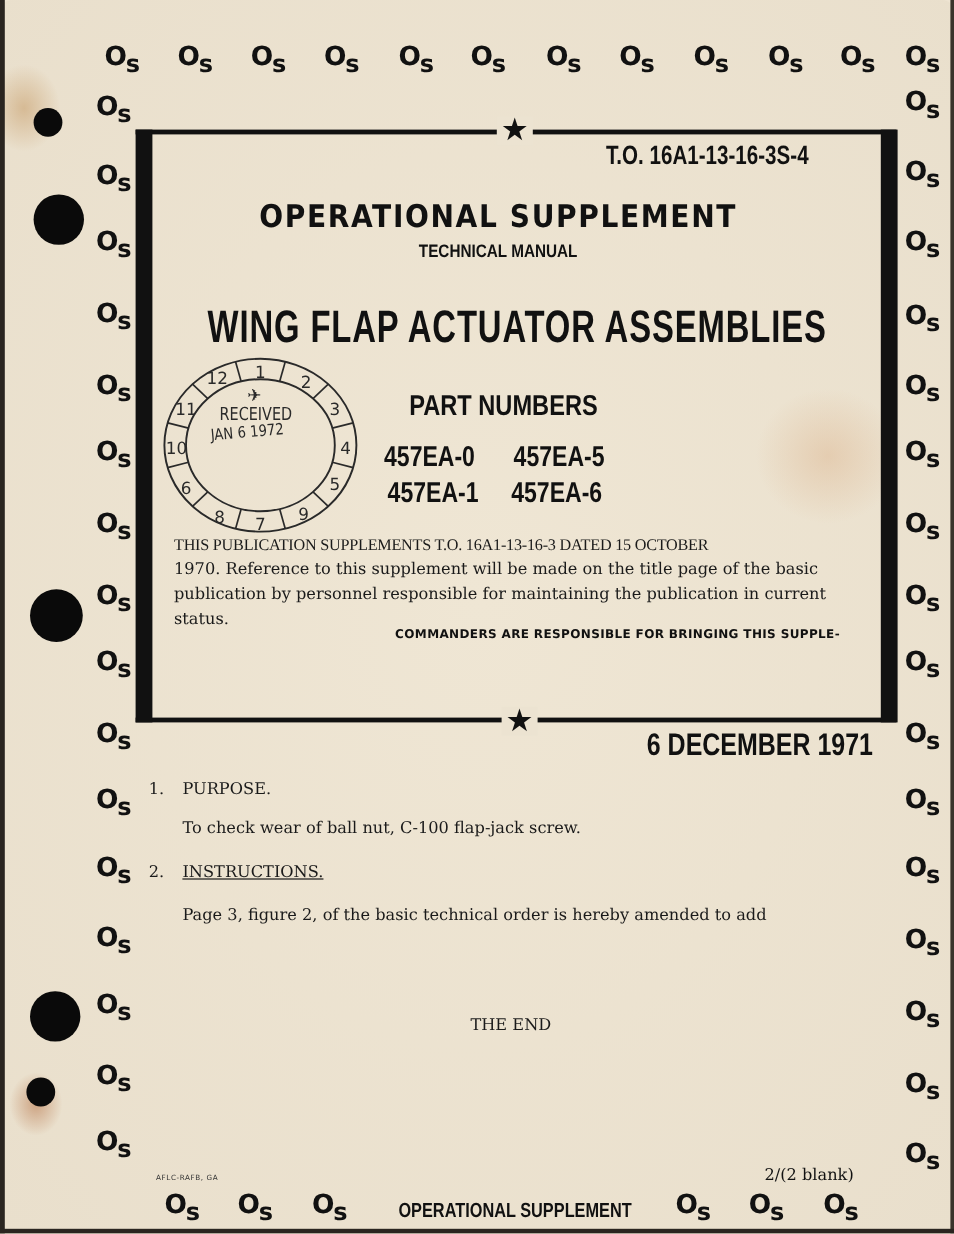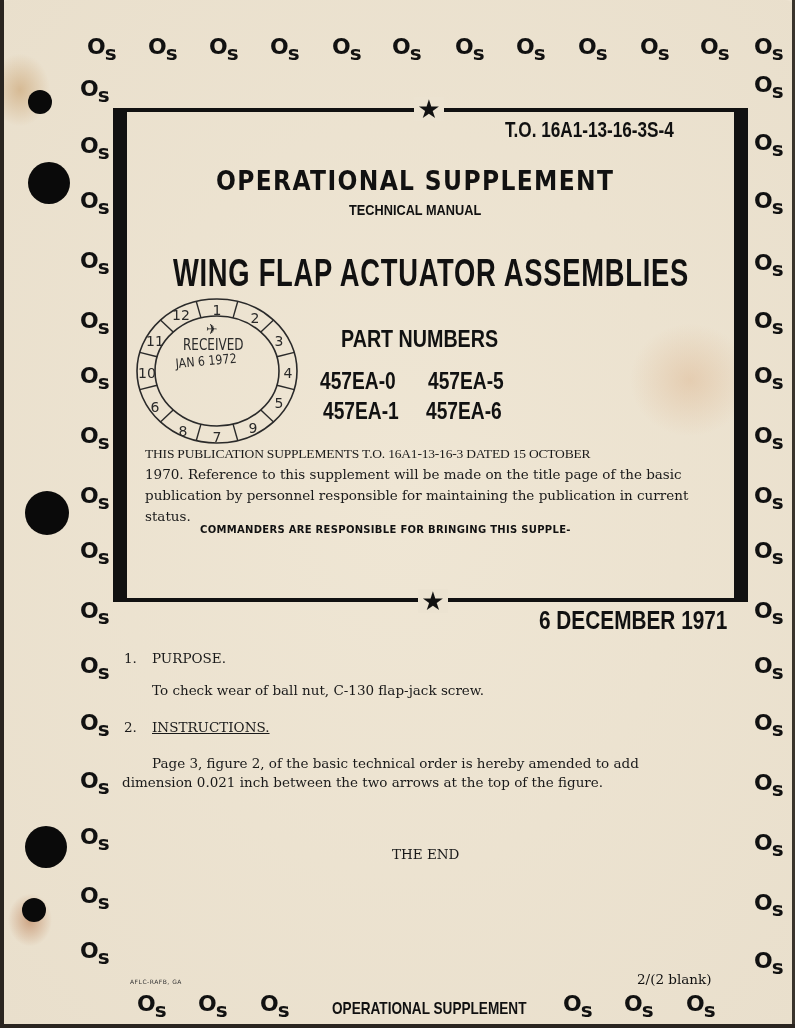--- a/index.html
+++ b/index.html
@@ -62,21 +62,21 @@
       position:absolute; left:133px; top:296px; width:170px; height:150px;
     }
 
     .intro {
       position:absolute; left:145px; top:443px; width:580px;
       font-size: 13.5px; line-height: 21px; color:#1a1a1a;
     }
     .intro p { margin:0; }
     .intro .first { font-family: "DejaVu Serif", serif; }
     .commanders {
-      position:absolute; left:200px; top:523px; width:500px; text-align:left;
+      position:absolute; left:200px; top:523px; width:500px; text-align:right;
       font-family: "DejaVu Sans", sans-serif; font-weight:bold; font-size:10px; line-height:14px; letter-spacing:0.3px;
     }
     .authority {
       position:absolute; left:160px; top:547px; width:530px; text-align:center;
       font-family: "Liberation Serif", serif; font-size:12px; letter-spacing:0.4px;
     }
 
     .date { left: 539px; top: 605px; font-size: 26px; transform: scaleX(0.8); }
 
     .body-text {
@@ -224,25 +224,24 @@
   </div>
 
   <div class="commanders">
     <div>COMMANDERS ARE RESPONSIBLE FOR BRINGING THIS SUPPLE-</div>
   </div>
 
   <div class="cond date">6 DECEMBER 1971</div>
 
   <div class="body-text" style="left:124px;top:650px;">1.</div>
   <div class="body-text" style="left:152px;top:650px;">PURPOSE.</div>
-  <div class="body-text" style="left:152px;top:682px;">To check wear of ball nut, C-130 flap-jack screw.</div>
+  <div class="body-text" style="left:152px;top:682px;">To check wear of ball nut, C-100 flap-jack screw.</div>
 
   <div class="body-text" style="left:124px;top:719px;">2.</div>
   <div class="body-text" style="left:152px;top:719px;text-decoration:underline;">INSTRUCTIONS.</div>
   <div class="body-text" style="left:152px;top:755px;">Page 3, figure 2, of the basic technical order is hereby amended to add</div>
-  <div class="body-text" style="left:122px;top:774px;">dimension 0.021 inch between the two arrows at the top of the figure.</div>
 
   <div class="body-text" style="left:392px;top:846px;">THE END</div>
 
   <div class="footer-org">AFLC-RAFB, GA</div>
   <div class="page-num">2/(2 blank)</div>
   <div class="cond footer-title">OPERATIONAL SUPPLEMENT</div>
 </div>
 
 </body></html>

